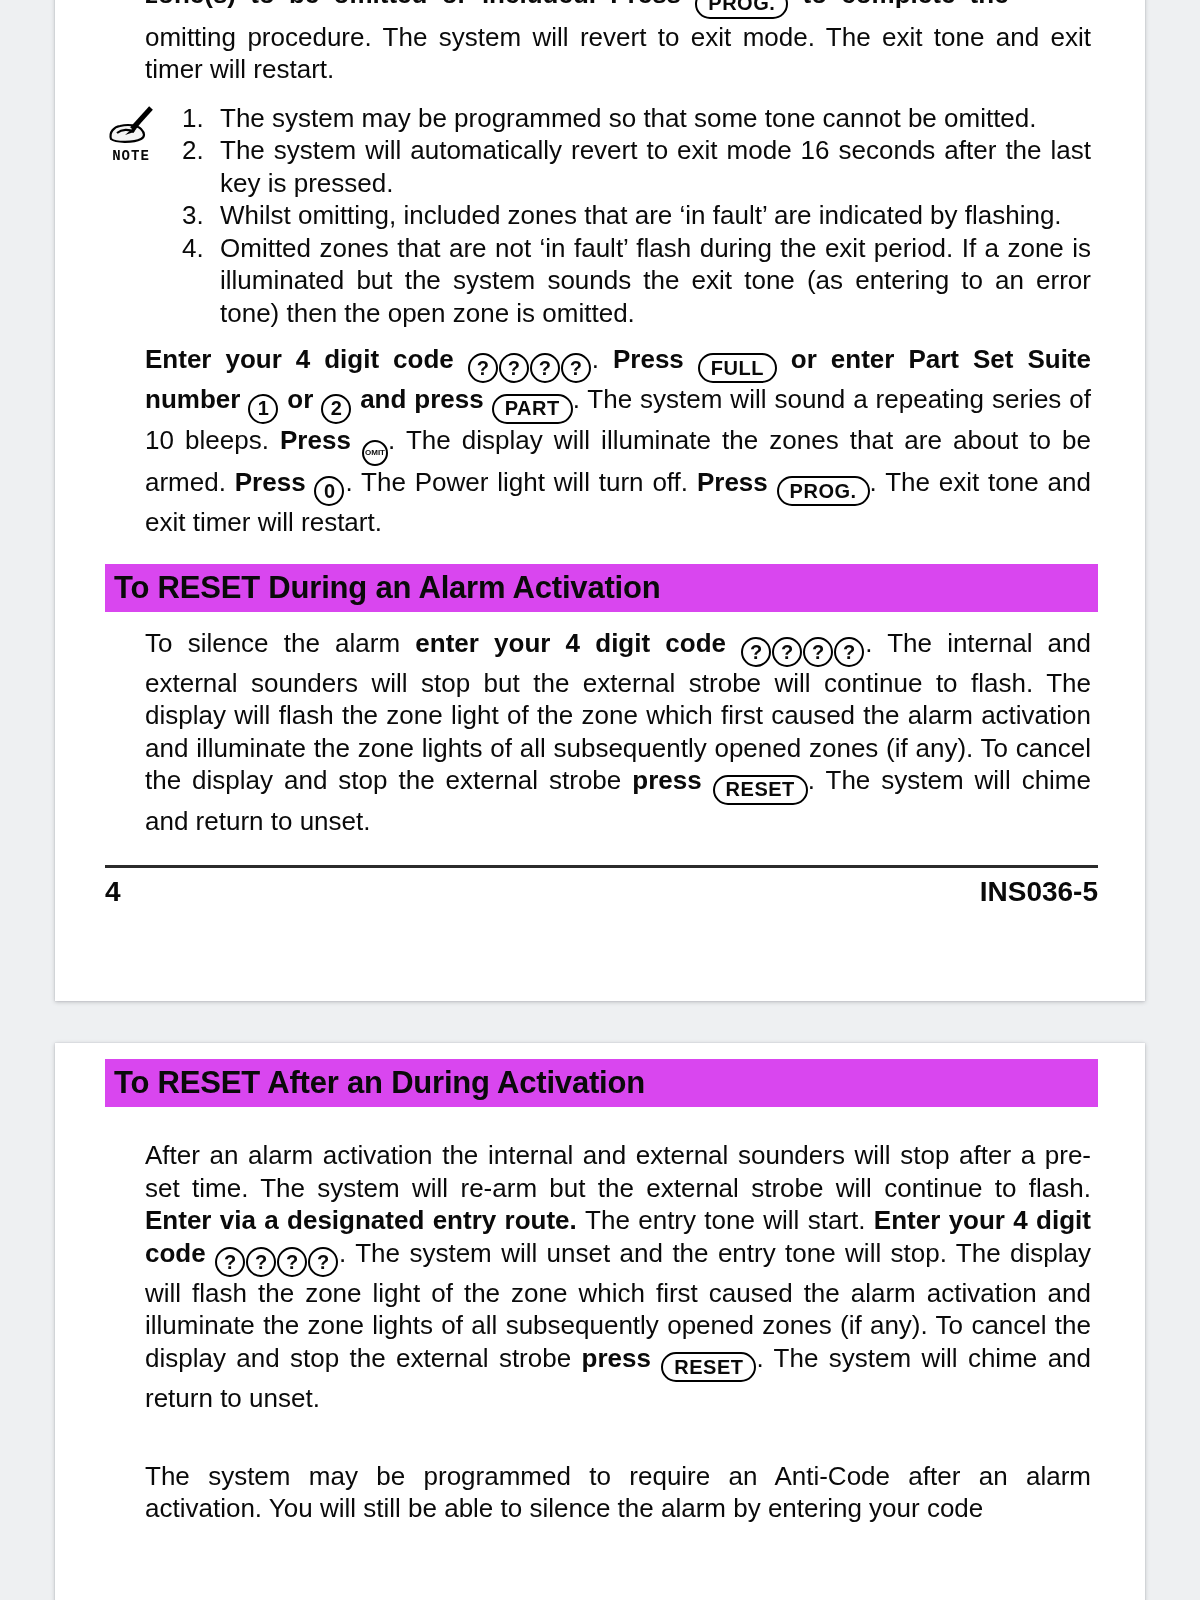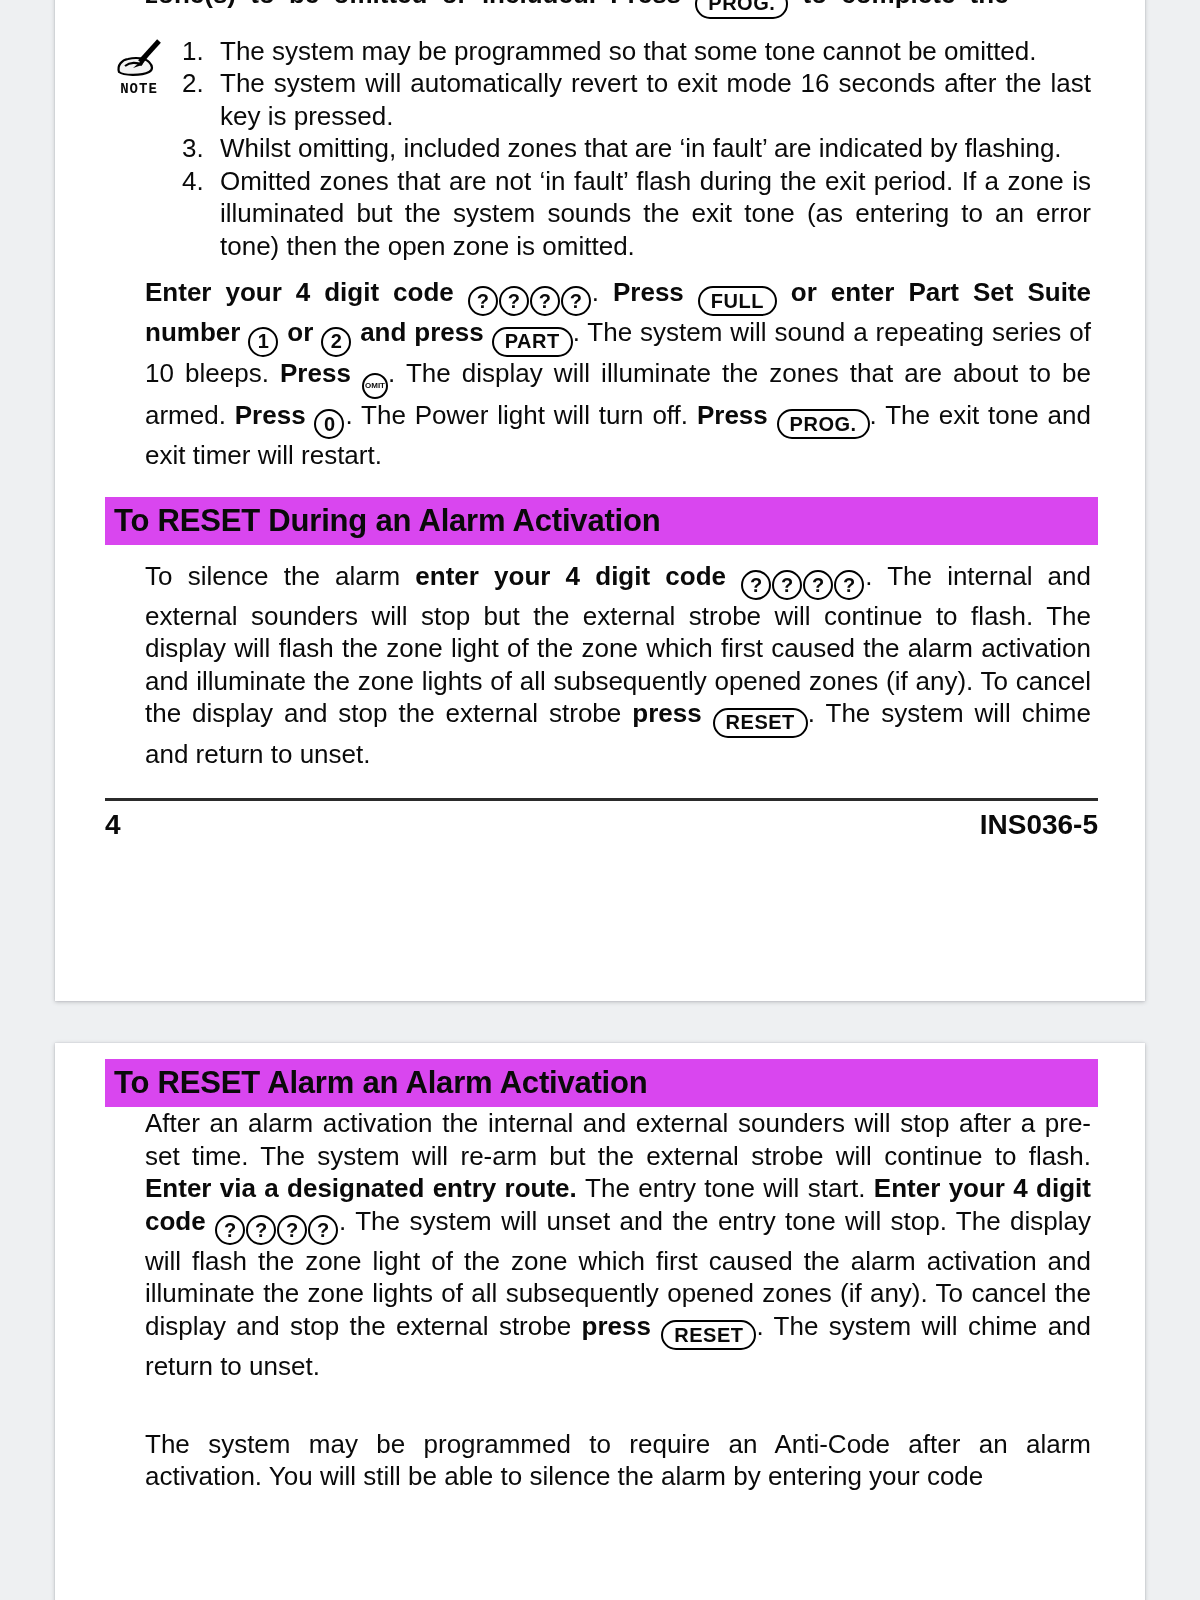--- a/index.html
+++ b/index.html
@@ -45,21 +45,21 @@
     font-weight: bold;
     white-space: nowrap;
     word-spacing: 7px;
     overflow: hidden;
   }
   .intro { margin-top: 2px; }
 
   .note-row { position: relative; margin-top: 16px; }
   .note-badge {
     position: absolute;
-    left: 8px;
+    left: 0;
     top: 4px;
     width: 52px;
     text-align: center;
   }
   .note-label {
     font-size: 14px;
     font-weight: bold;
     letter-spacing: 1px;
     margin-top: -2px;
     font-family: "Liberation Mono", monospace;
@@ -97,21 +97,21 @@
   }
   .footer-row {
     margin-top: 8px;
     display: flex;
     justify-content: space-between;
     font-size: 28px;
     font-weight: bold;
   }
 
   .p2-bar1 { margin-top: 0; }
-  .p2-para1 { }
+  .p2-para1 { margin-top: 32px; }
   .p2-bar2 { margin-top: 47px; font-size: 29px; }
   .p2-para2 { margin-top: 45px; }
 
   .b { font-weight: bold; }
 
   
   .key {
     display: inline-flex;
     align-items: center;
     justify-content: center;
@@ -149,20 +149,21 @@
 </style>
 </head>
 <body>
 
 <div class="viewer">
 
   <div class="page page-1">
 
     <div class="clip-line"><span class="b">zone(s) to be omitted or included. Press </span><span class="key pill">PROG.</span><span class="b"> to complete the</span></div>
 
+    <div class="body-text para intro">omitting procedure. The system will revert to exit mode. The exit tone and exit timer will restart.</div>
 
     <div class="note-row">
       <div class="note-badge">
         <span>
           <svg width="48" height="40" viewBox="0 0 48 40" aria-hidden="true">
             <path d="M4 33 C2 26 7 21 13 20 C21 18 30 19 34 23 C38 27 38 31 34 33 C27 36.5 9 37 4 33 Z" fill="#f4f4f4" stroke="#000" stroke-width="2.2"></path>
             <path d="M10 27 C15 23 22 23 27 26" fill="none" stroke="#000" stroke-width="2.2"></path>
             <path d="M44 2 L25 23 L18 29 L27 26 Z" fill="#000"></path>
             <line x1="44" y1="2" x2="25" y2="23" stroke="#000" stroke-width="5"></line>
           </svg>
@@ -198,21 +199,21 @@
 
     <div class="footer-rule"></div>
     <div class="footer-row">
       <span>4</span>
       <span>INS036-5</span>
     </div>
   </div>
 
   <div class="page page-2">
 
-    <div class="section-bar p2-bar1">To RESET Alarm an Alarm Activation</div>
+    <div class="section-bar p2-bar1">To RESET After an During Activation</div>
 
     <div class="body-text para p2-para1"><span>After an alarm activation the internal and external sounders will stop after a pre-set time. The system will re-arm but the external strobe will continue to flash. </span><span class="b">Enter via a designated entry route. </span><span>The entry tone will start. </span><span class="b">Enter your 4 digit code </span><span class="key circle">?</span><span class="key circle">?</span><span class="key circle">?</span><span class="key circle">?</span><span>. The system will unset and the entry tone will stop. The display will flash the zone light of the zone which first caused the alarm activation and illuminate the zone lights of all subsequently opened zones (if any). To cancel the display and stop the external strobe </span><span class="b">press </span><span class="key pill">RESET</span><span>. The system will chime and return to unset.</span></div>
 
 
     <div class="body-text para p2-para2">The system may be programmed to require an Anti-Code after an alarm activation. You will still be able to silence the alarm by entering your code</div>
   </div>
 
 </div>
 
 </body></html>

